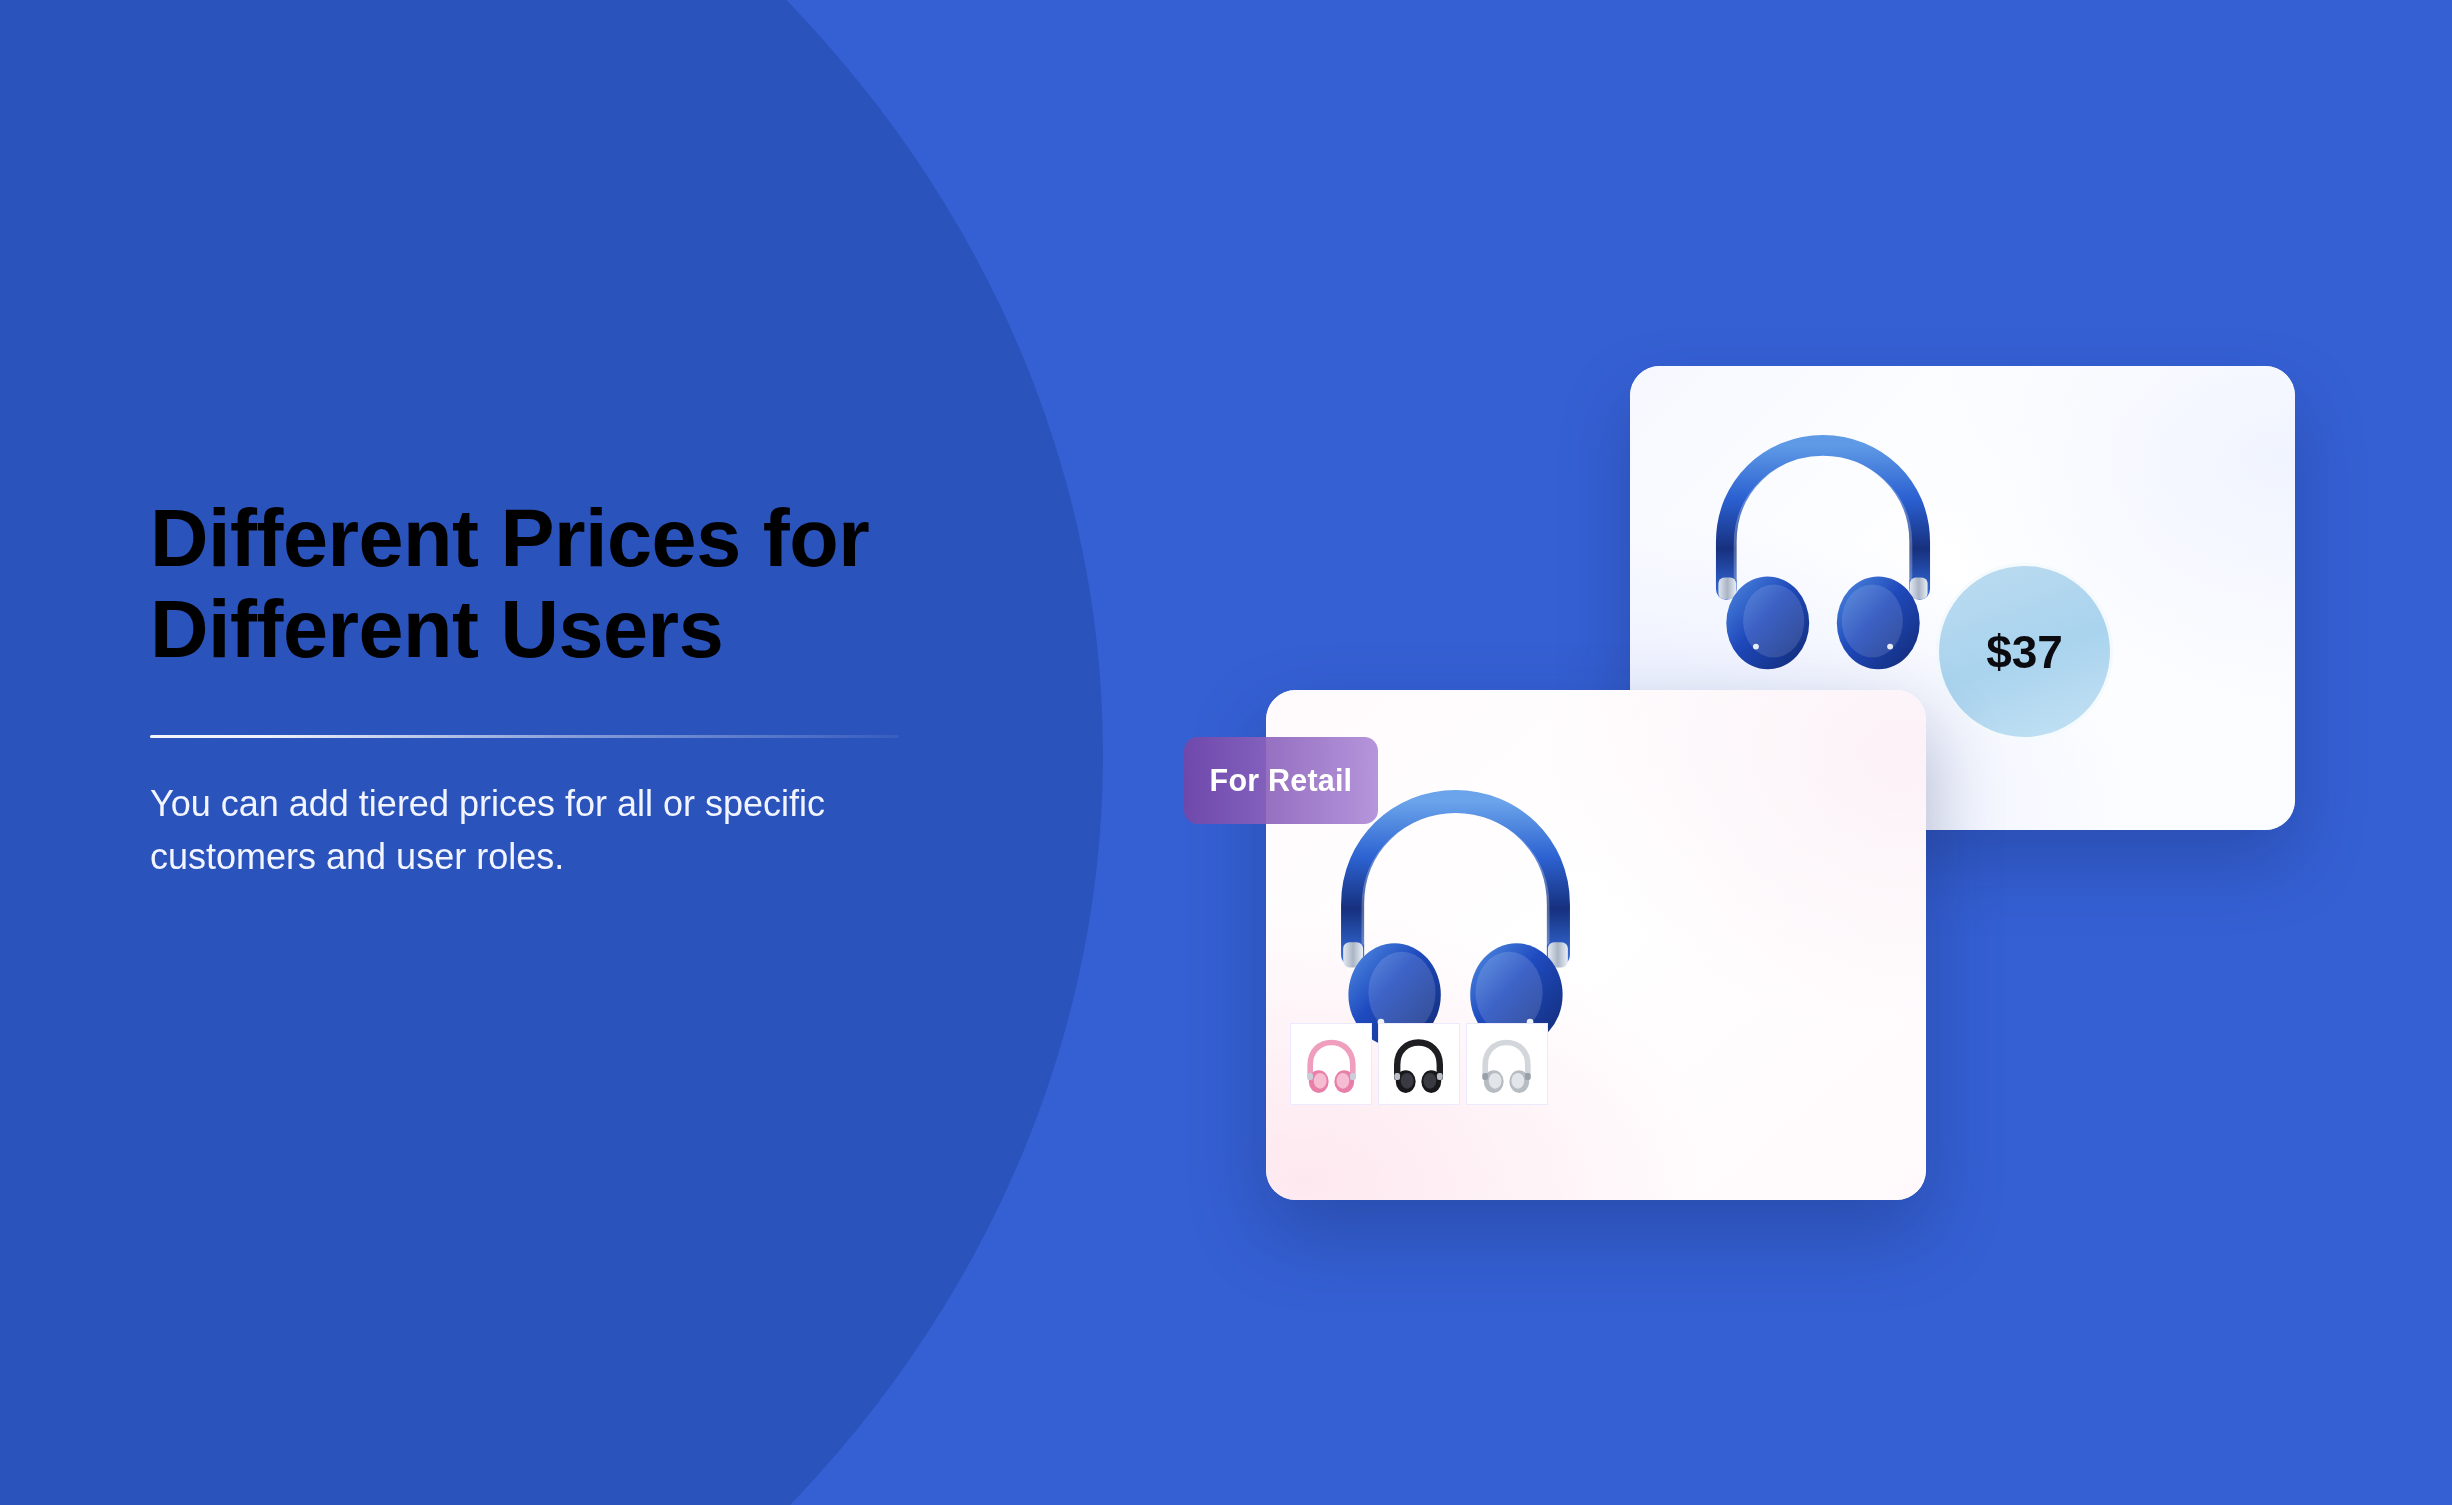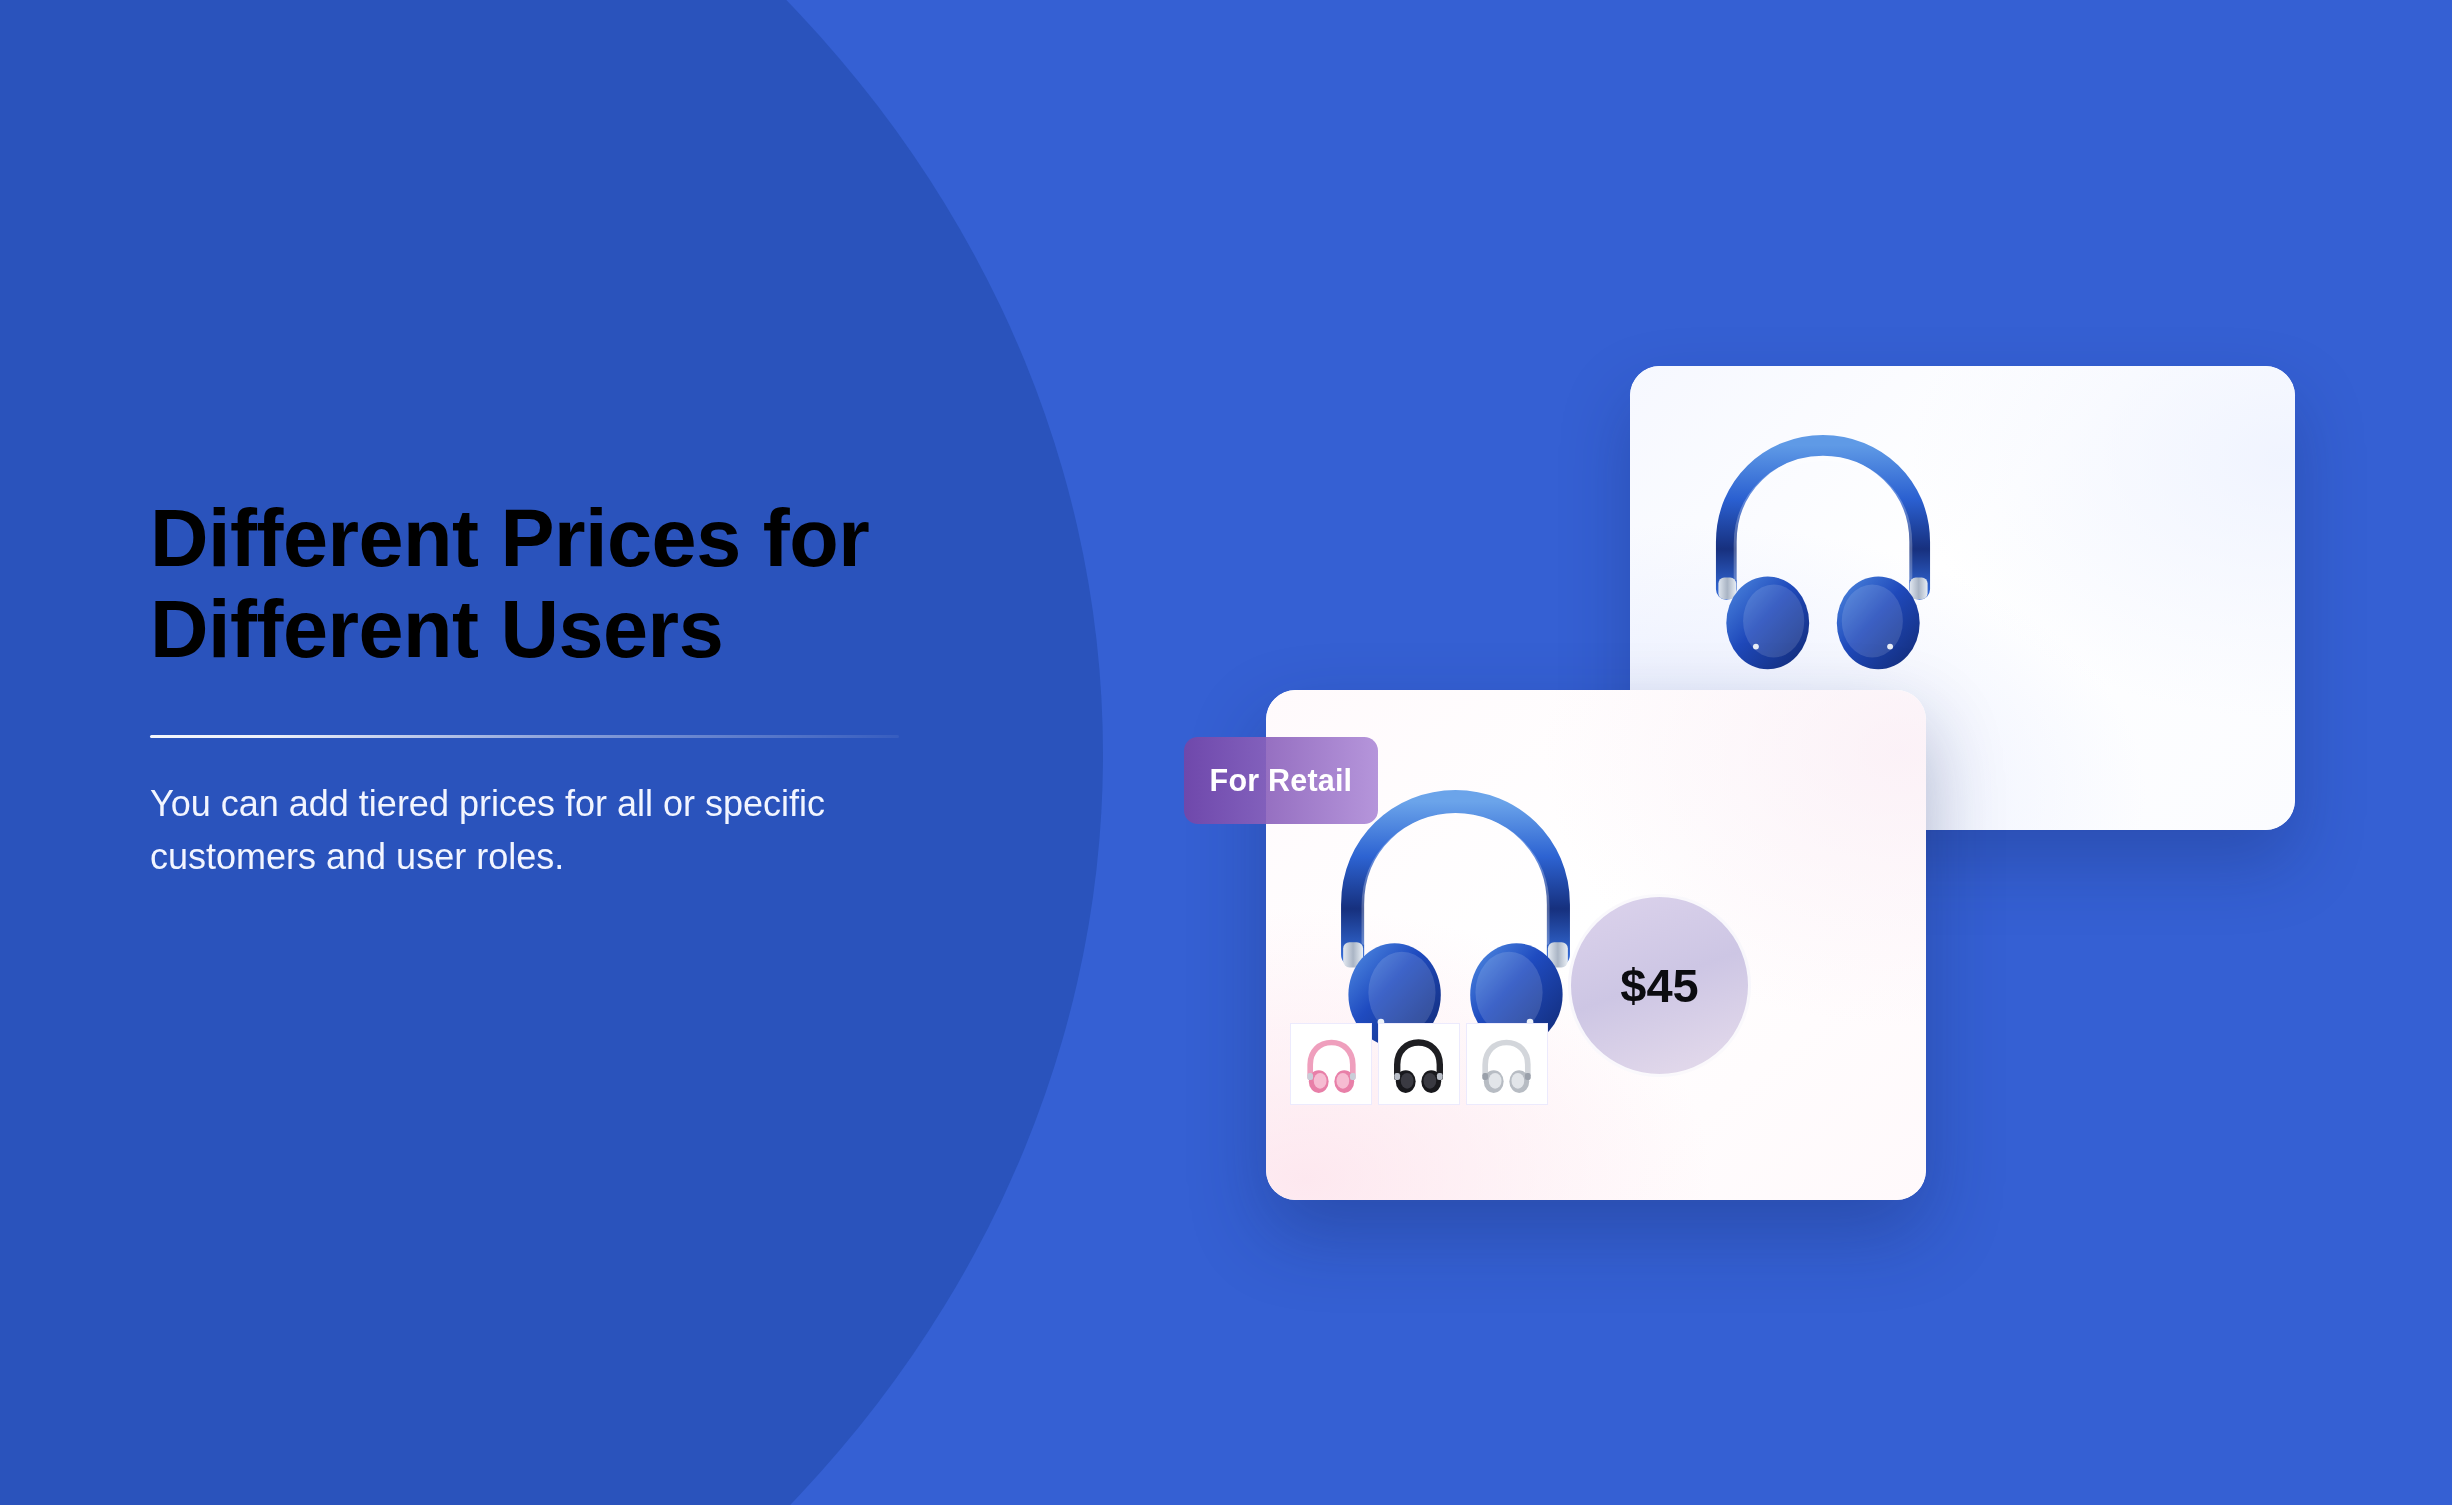--- a/index.html
+++ b/index.html
@@ -302,20 +302,21 @@
       <circle cx="218" cy="256" r="3" fill="#e9eef6"></circle>
     </svg>
   </div>
 
   <div class="prod-title" style="left:1931px; top:419px;">Audionic
 Headphones</div>
 
   <div class="bar lav-1"></div>
   <div class="bar lav-2"></div>
 
+  <div class="price-bubble" id="price-wholesale">$37</div>
 
   <div class="bar lav-btn"></div>
 
 
   <div class="card" id="card-retail">
     <div class="card-inner"></div>
   </div>
 
   <div class="headphone" id="hp-retail">
     <svg viewBox="0 0 300 300" width="315" height="315" aria-hidden="true">
@@ -349,21 +350,20 @@
       <circle cx="221" cy="260" r="3.2" fill="#eef3f9"></circle>
     </svg>
   </div>
 
   <div class="prod-title" style="left:1606px; top:751px;">Audionic
 Headphones</div>
 
   <div class="bar rose-1"></div>
   <div class="bar rose-2"></div>
 
-  <div class="price-bubble" id="price-retail">$45</div>
 
   <div class="bar rose-btn"></div>
 
   <div class="swatches">
 
     <div class="swatch">
       <svg viewBox="0 0 100 100" aria-hidden="true">
         <path d="M20 68 V50 C20 31 33 19 50 19 C67 19 80 31 80 50 V68" fill="none" stroke="#ef9fbd" stroke-width="8" stroke-linecap="round"></path>
         <ellipse cx="32" cy="74" rx="14" ry="16" fill="#e87fa8"></ellipse>
         <ellipse cx="68" cy="74" rx="14" ry="16" fill="#e87fa8"></ellipse>

